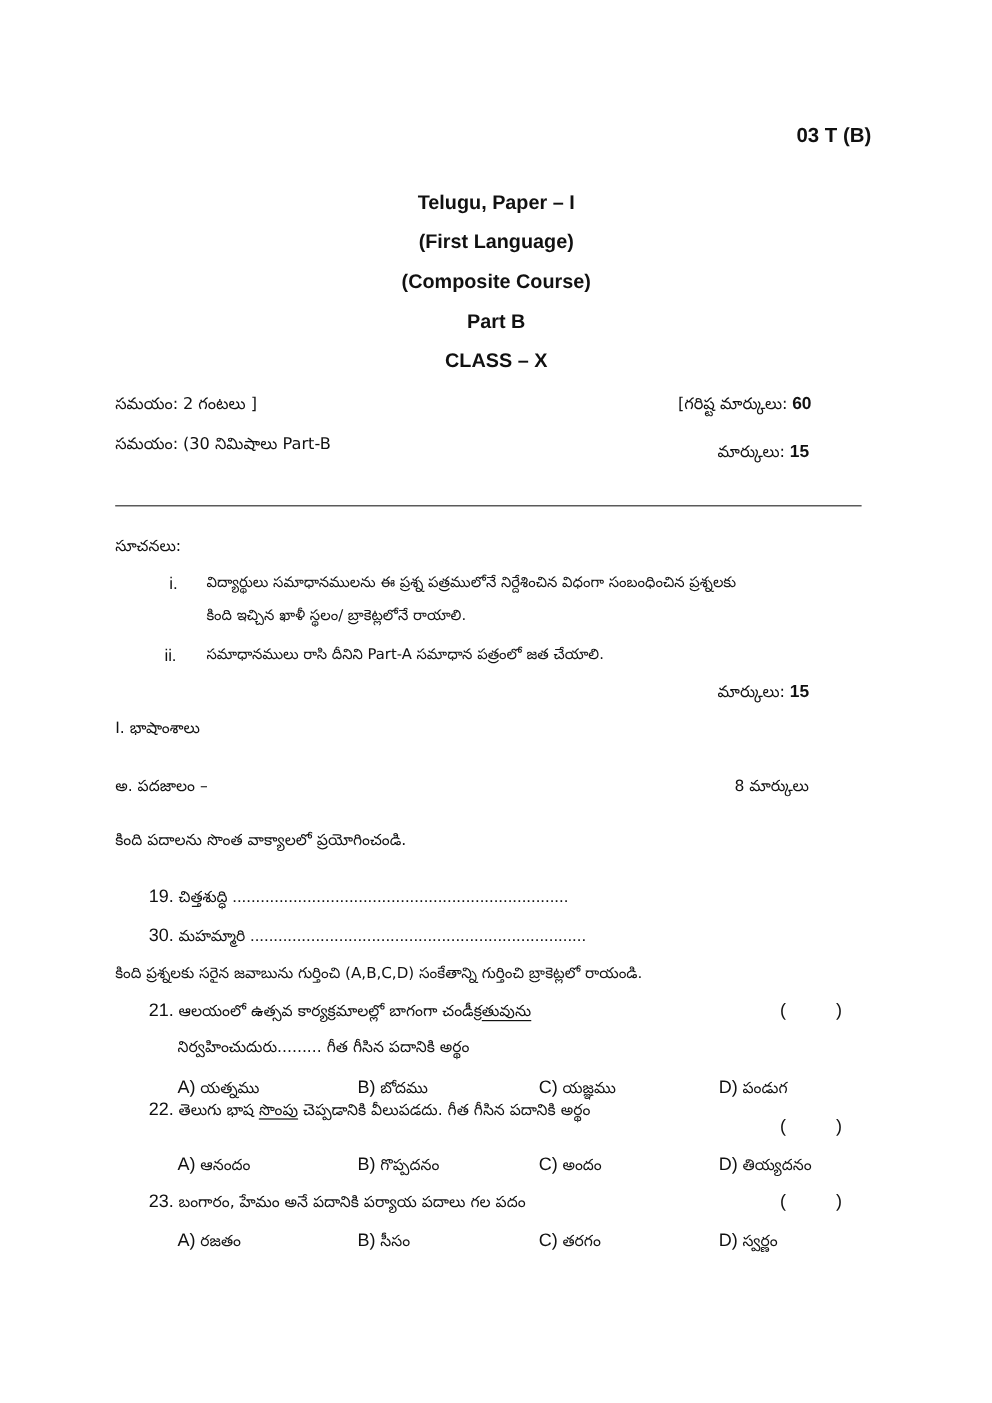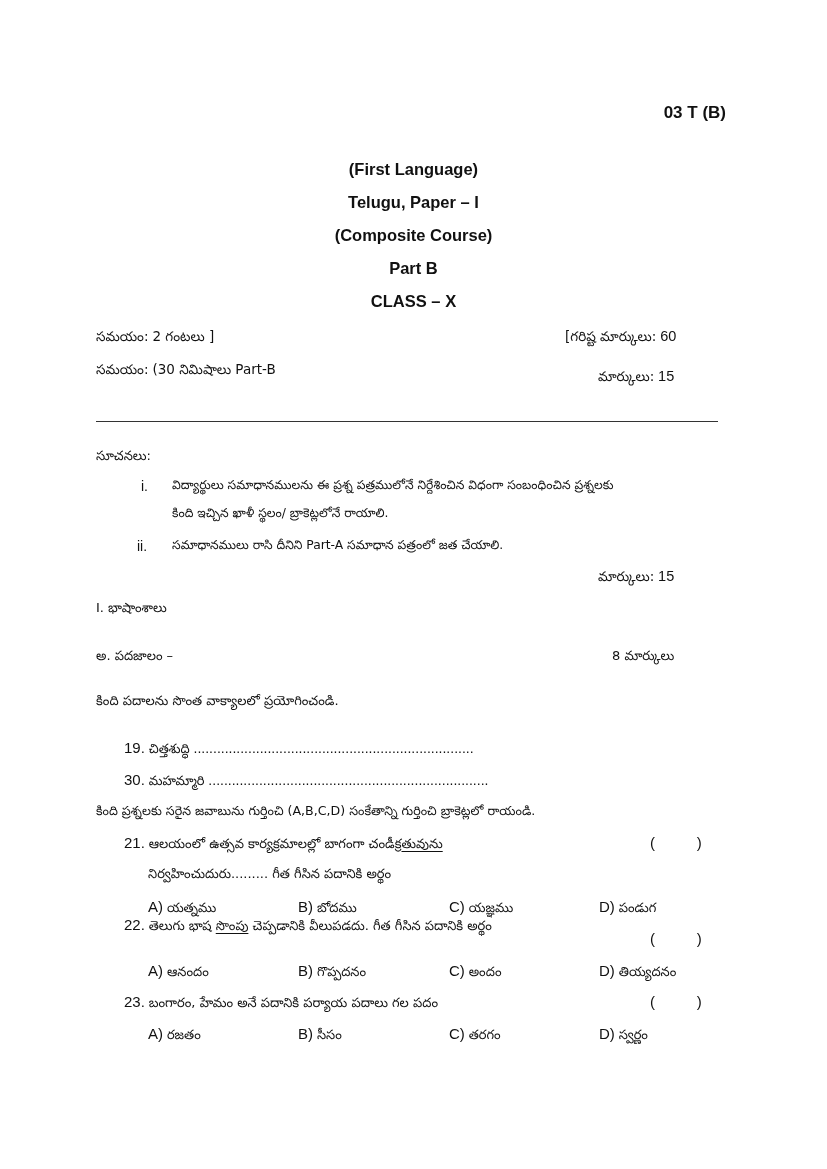--- a/index.html
+++ b/index.html
@@ -8,39 +8,39 @@
       font-family: "Liberation Sans", "DejaVu Sans", sans-serif; color: #111;
     }
     .abs { position: absolute; white-space: nowrap; }
     .bold { font-weight: normal; }
     .code { right: 101px; top: 103px; font-size: 17px; font-weight: bold; }
     .title-block { position: absolute; left: 0; width: 827px; text-align: center; top: 157px; }
     .title-line { font-size: 16.5px; font-weight: bold; height: 33px; line-height: 24px; }
     .row { font-size: 14px; }
     .te { font-family: "DejaVu Sans", sans-serif; font-size: 13px; font-weight: normal; }
     .te-bold { font-family: "DejaVu Sans", sans-serif; font-size: 13.5px; }
-    .num { font-weight: normal; font-size: 14.5px; }
+    .num { font-weight: bold; font-size: 14.5px; }
     .sep { position: absolute; left: 96px; width: 622px; top: 421px; height: 0; border-top: 1.4px solid #333; }
     .instr-num { font-size: 14px; }
     .dots { letter-spacing: 0px; }
     .q { font-size: 14px; }
     .q .n { font-size: 15px; }
     .opt { font-size: 14px; }
     .opt .letter { font-size: 15px; }
     .bracket { font-size: 15px; }
     u { text-decoration: underline; text-underline-offset: 3px; }
   </style>
 </head>
 <body>
 
 <div class="abs code">03 T (B)</div>
 
 <div class="title-block">
+  <div class="title-line">Telugu, Paper – I</div>
   <div class="title-line">(First Language)</div>
-  <div class="title-line">Telugu, Paper – I</div>
   <div class="title-line">(Composite Course)</div>
   <div class="title-line">Part B</div>
   <div class="title-line">CLASS – X</div>
 </div>
 
 <div class="abs row" style="left:96px; top:328px;">
   <span class="te-bold">సమయం:</span>
   <span class="bold te-bold">2 గంటలు ]</span>
 </div>
 <div class="abs row" style="left:565px; top:328px;">

